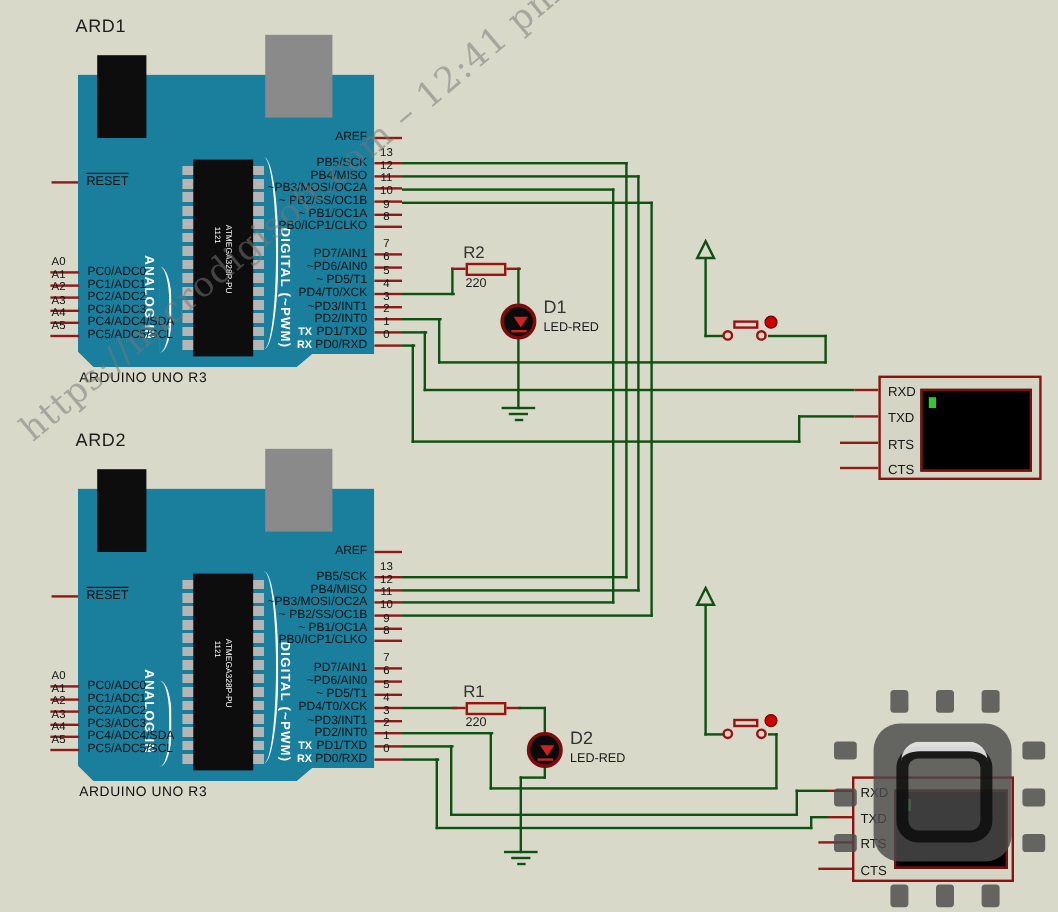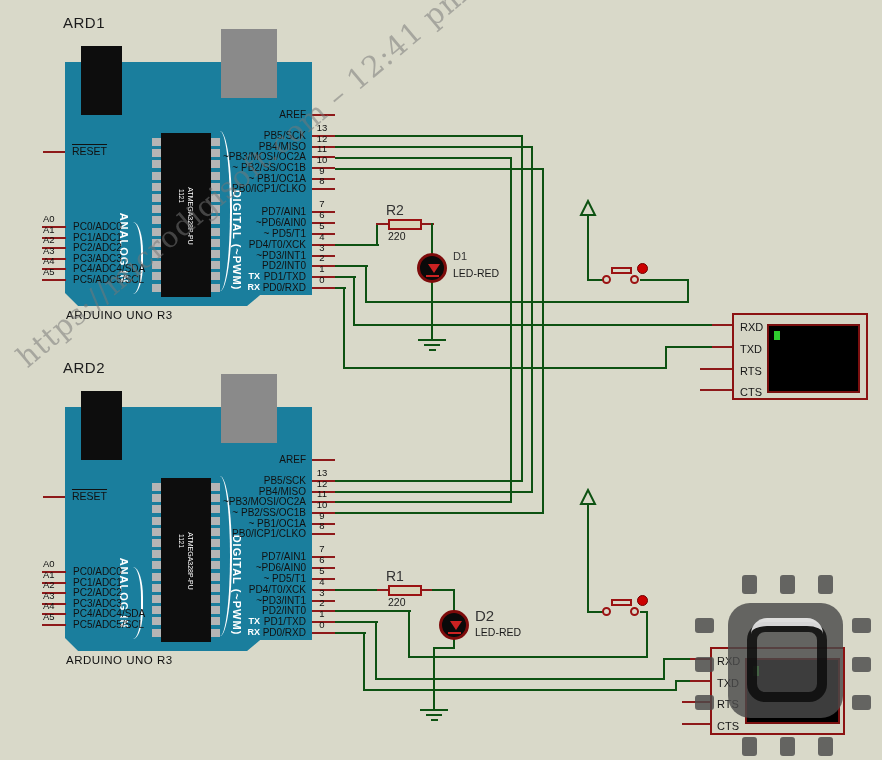--- a/index.html
+++ b/index.html
@@ -125,21 +125,21 @@
   <div class="sh" style="left:682px;top:701px;width:28px"></div>
   <div class="sh" style="left:682px;top:723px;width:28px"></div>
 
   <div class="comp-ref" style="left:386px;top:203px">R2</div>
   <div class="res" style="left:388px;top:219px"></div>
   <div class="comp-val" style="left:388px;top:231px">220</div>
   <div class="led" style="left:417px;top:253px">
     <div class="tri"></div>
     <div class="bar"></div>
   </div>
-  <div class="comp-ref" style="left:453px;top:249px;font-size:11px">D1</div>
+  <div class="comp-ref" style="left:453px;top:249px;font-size:15px">D1</div>
   <div class="comp-val" style="left:453px;top:268px">LED-RED</div>
   <div class="gnd" style="left:417px;top:339px;width:30px;height:14px">
     <i style="left:1px;top:0;width:28px"></i>
       <i style="left:7px;top:5px;width:16px"></i>
       <i style="left:12px;top:10px;width:7px"></i>
   </div>
 
   <div class="comp-ref" style="left:386px;top:569px">R1</div>
   <div class="res" style="left:388px;top:585px"></div>
   <div class="comp-val" style="left:388px;top:597px">220</div>

